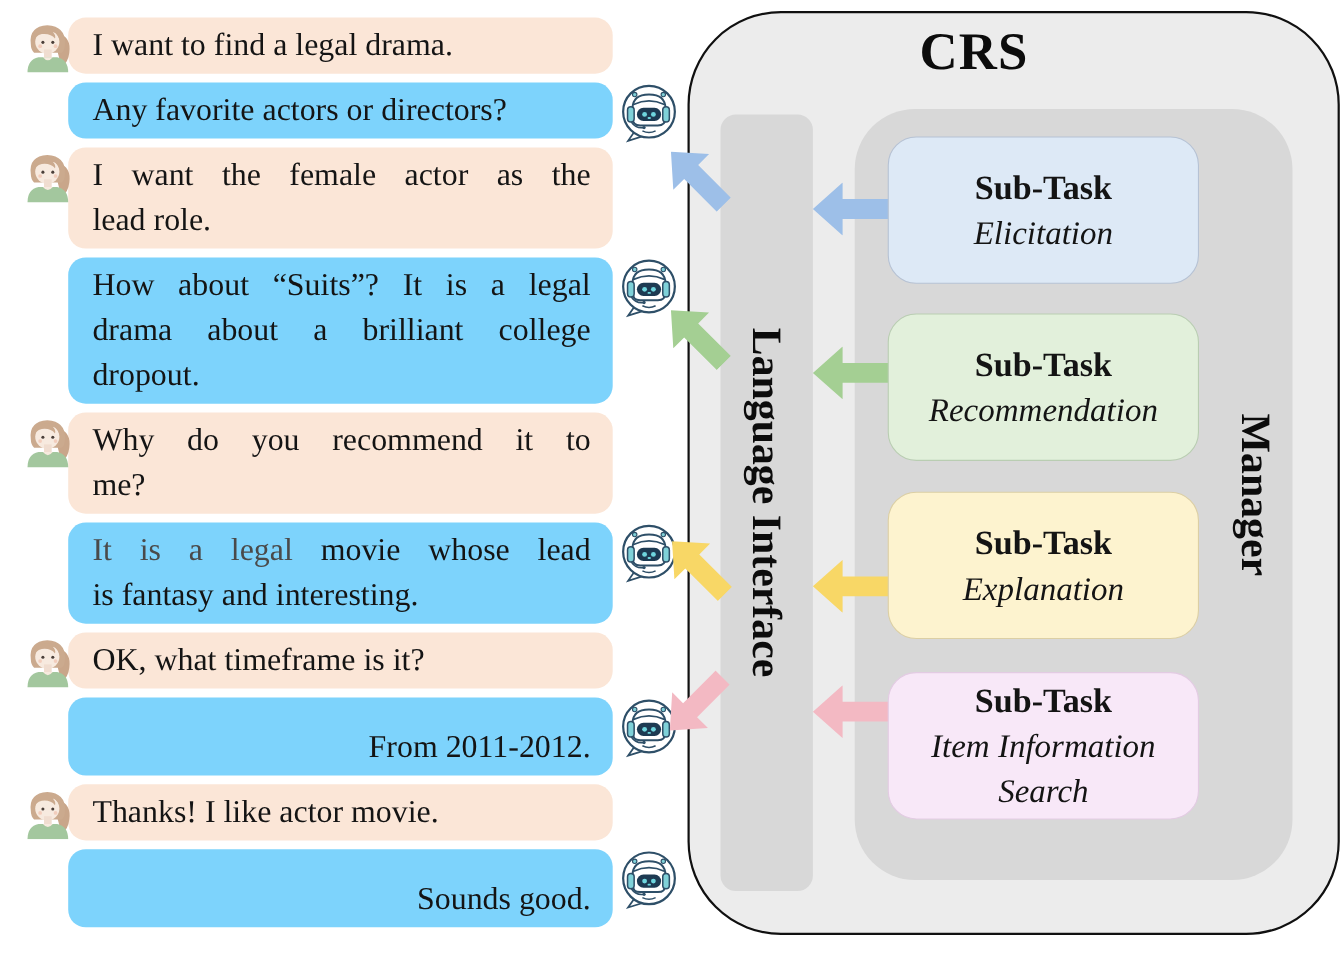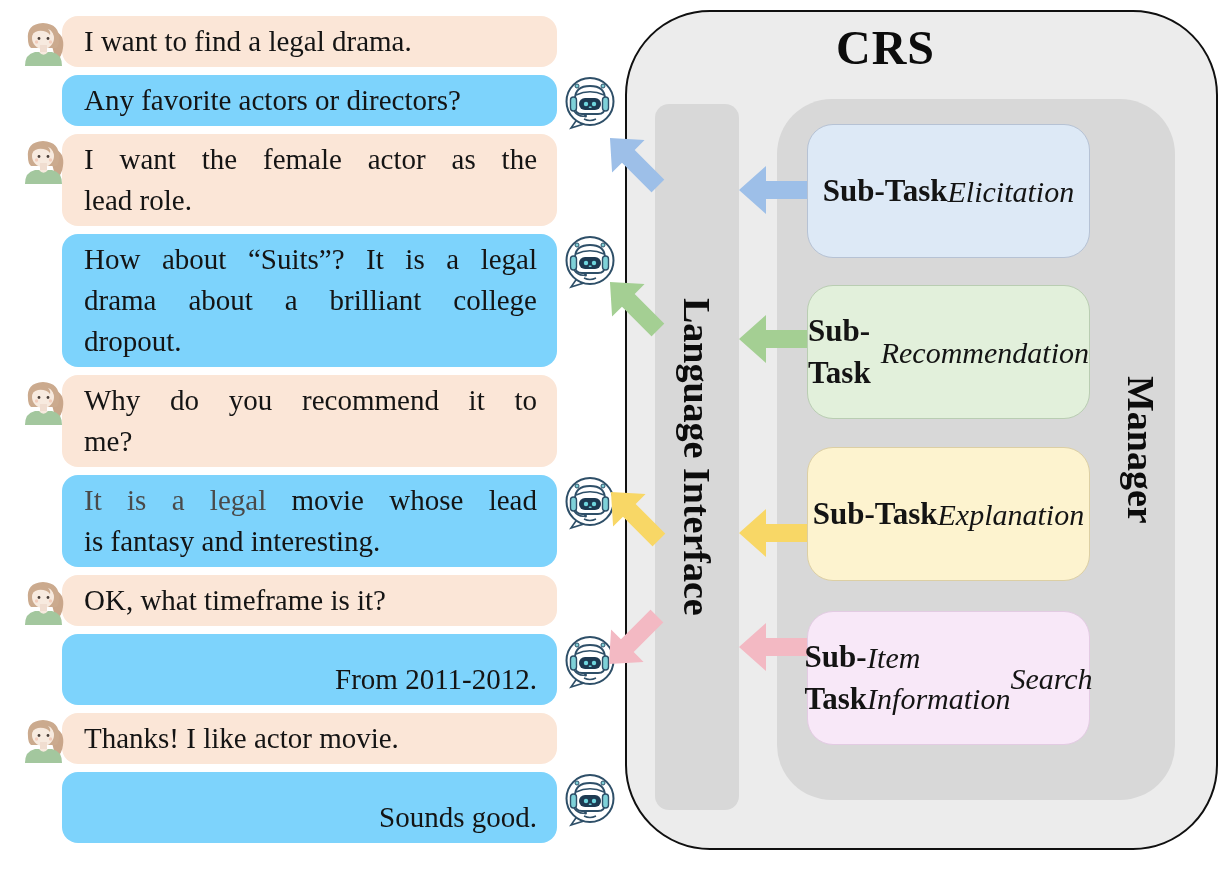--- a/index.html
+++ b/index.html
@@ -25,21 +25,21 @@
        border:2.5px solid #101010;border-radius:85px;box-sizing:border-box;}
   .crs-title{position:absolute;top:8px;left:50%;transform:translateX(-50%) translateX(-36px);
              font-size:48px;font-weight:bold;letter-spacing:1px;color:#0c0c0c;}
   .lang-bar{position:absolute;left:28px;top:92px;width:84px;height:706px;background:#d8d8d8;
             border-radius:14px;display:flex;align-items:center;justify-content:center;}
   .vtext{writing-mode:vertical-rl;text-orientation:mixed;font-weight:bold;font-size:38px;color:#0c0c0c;}
   .manager{position:absolute;left:150px;top:87px;width:398px;height:701px;background:#d8d8d8;
            border-radius:55px;}
   .manager-label{position:absolute;right:12px;top:0;height:100%;display:flex;align-items:center;}
   .subtask{position:absolute;left:180px;width:283px;height:134px;border-radius:26px;
-           display:flex;flex-direction:row;align-items:center;justify-content:center;
+           display:flex;flex-direction:column;align-items:center;justify-content:center;
            box-sizing:border-box;border:1.5px solid transparent;}
   .subtask .head{font-weight:bold;font-size:31px;line-height:42px;}
   .subtask .it{font-style:italic;font-size:30px;line-height:41px;}
   .harrow{position:absolute;left:112px;width:72px;height:48px;}
   .darrow{position:absolute;width:68px;height:46px;}
   .darrow.up{transform:rotate(45deg);}
   .darrow.down{transform:rotate(-45deg);}
 </style>
 </head>
 <body>

